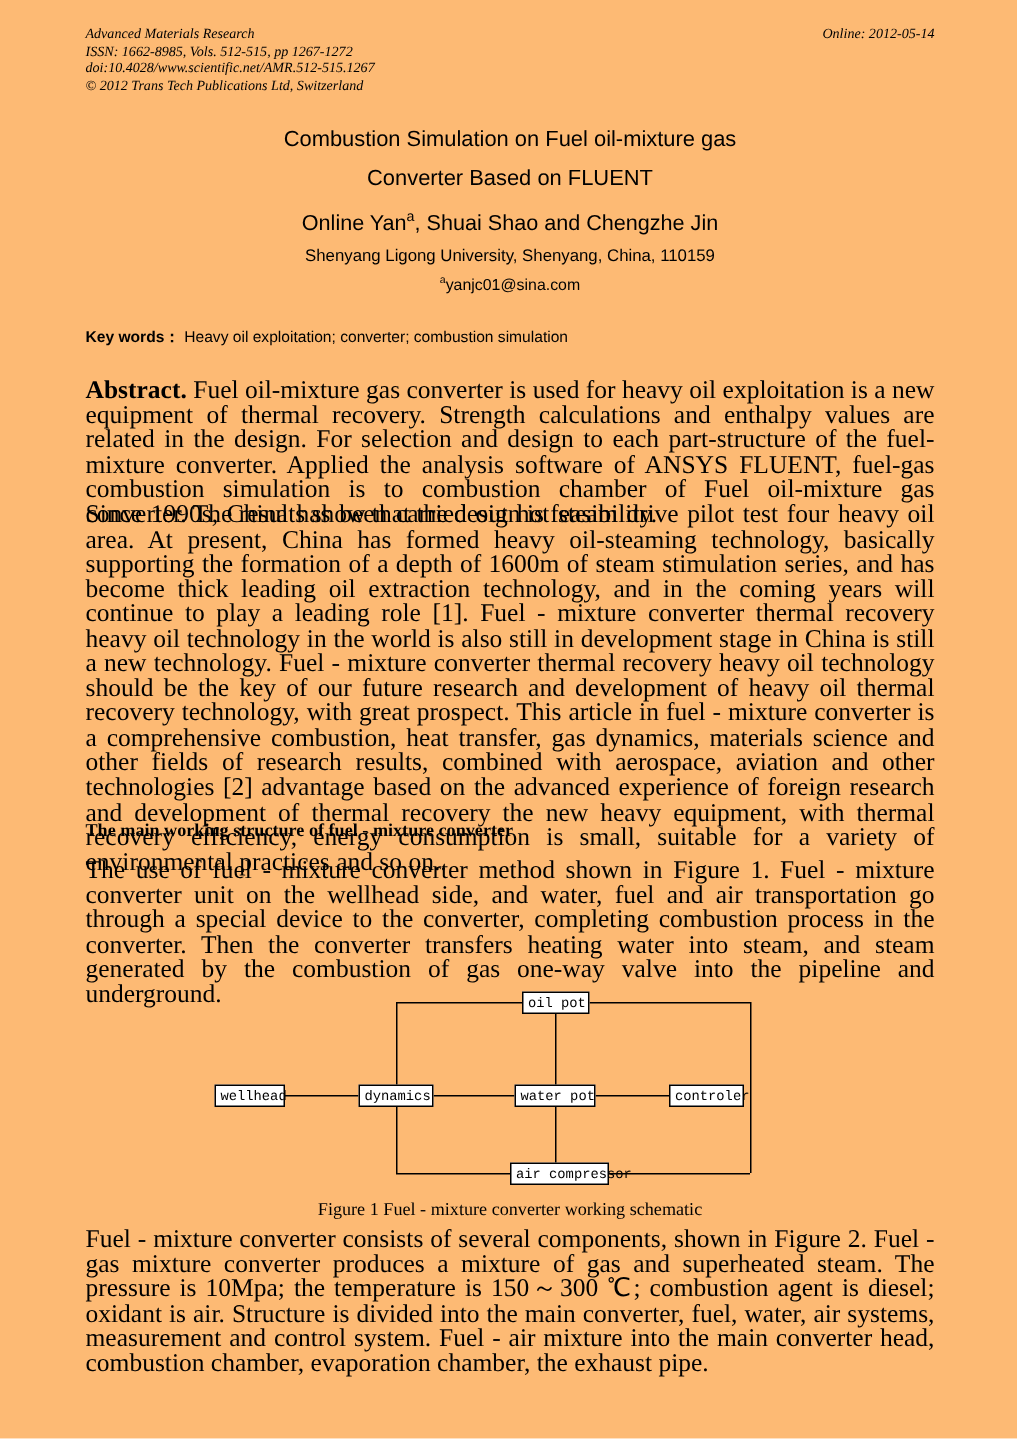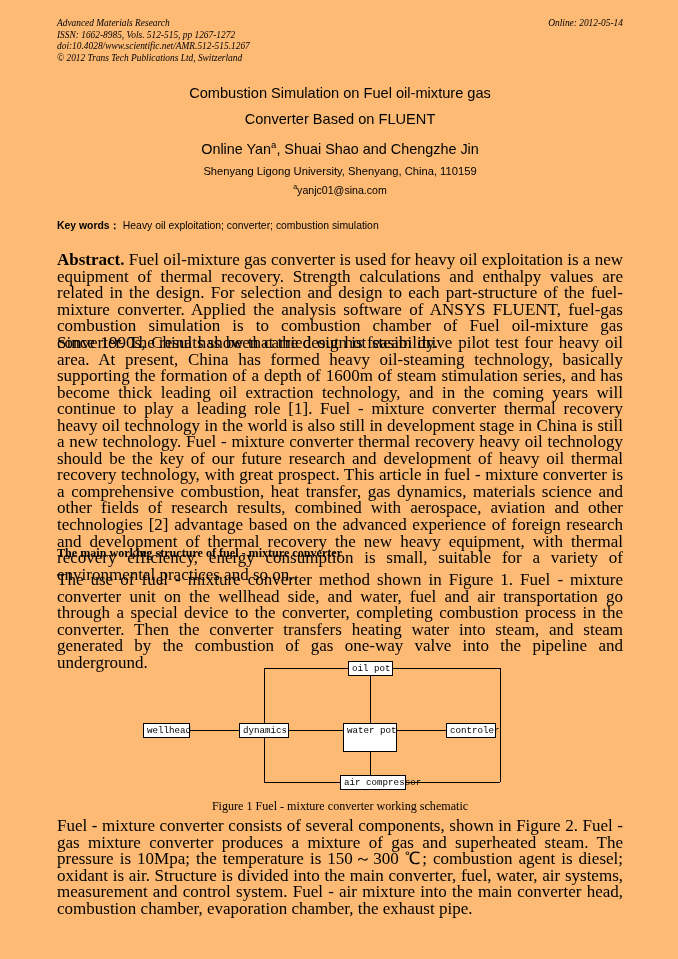--- a/index.html
+++ b/index.html
@@ -230,21 +230,21 @@
 
     <div class="fig-line h" style="left:406px; top:782px; width:94px;"></div>
 
     <div class="fig-line v" style="left:370px; top:676px; height:54px;"></div>
 
     <div class="fig-line v" style="left:370px; top:730px; height:52px;"></div>
 
     <div class="fig-box" style="left:143px; top:723px; width:47px; height:15px;">wellhead</div>
     <div class="fig-box" style="left:239px; top:723px; width:50px; height:15px;">dynamics</div>
     <div class="fig-box" style="left:348px; top:661px; width:45px; height:15px;">oil pot</div>
-    <div class="fig-box" style="left:343px; top:723px; width:54px; height:29px;">water pot</div>
+    <div class="fig-box" style="left:343px; top:723px; width:54px; height:15px;">water pot</div>
     <div class="fig-box" style="left:446px; top:723px; width:50px; height:15px;">controler</div>
     <div class="fig-box" style="left:340px; top:775px; width:66px; height:15px;">air compressor</div>
 
   </div>
 
   <div class="fig-caption">Figure 1 Fuel - mixture converter working schematic</div>
 
   <div class="body-block last-para">Fuel - mixture converter consists of several components, shown in Figure 2. Fuel - gas mixture converter produces a mixture of gas and superheated steam. The pressure is 10Mpa; the temperature is 150～300 ℃; combustion agent is diesel; oxidant is air. Structure is divided into the main converter, fuel, water, air systems, measurement and control system. Fuel - air mixture into the main converter head, combustion chamber, evaporation chamber, the exhaust pipe.</div>
 
 </div>

